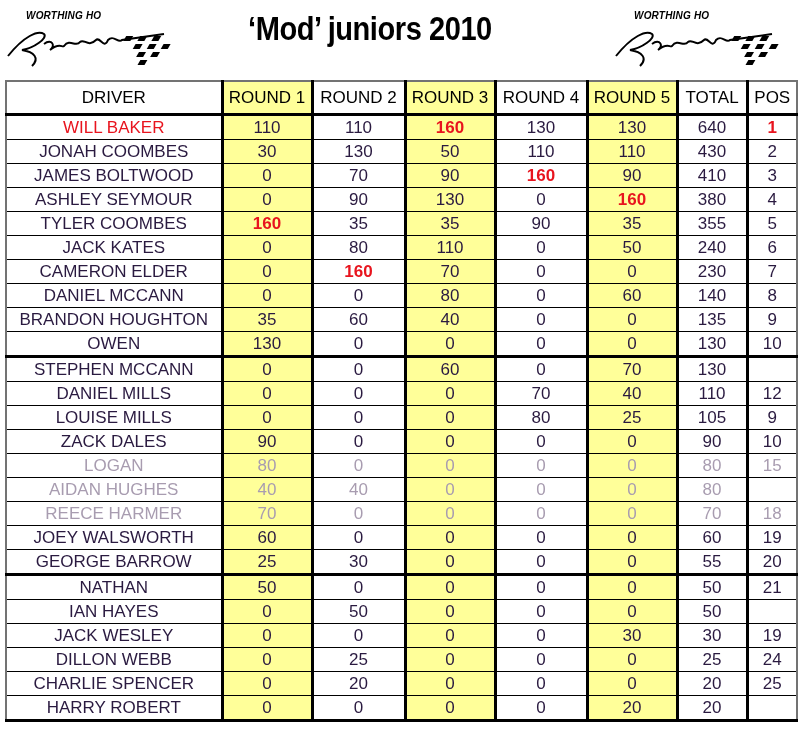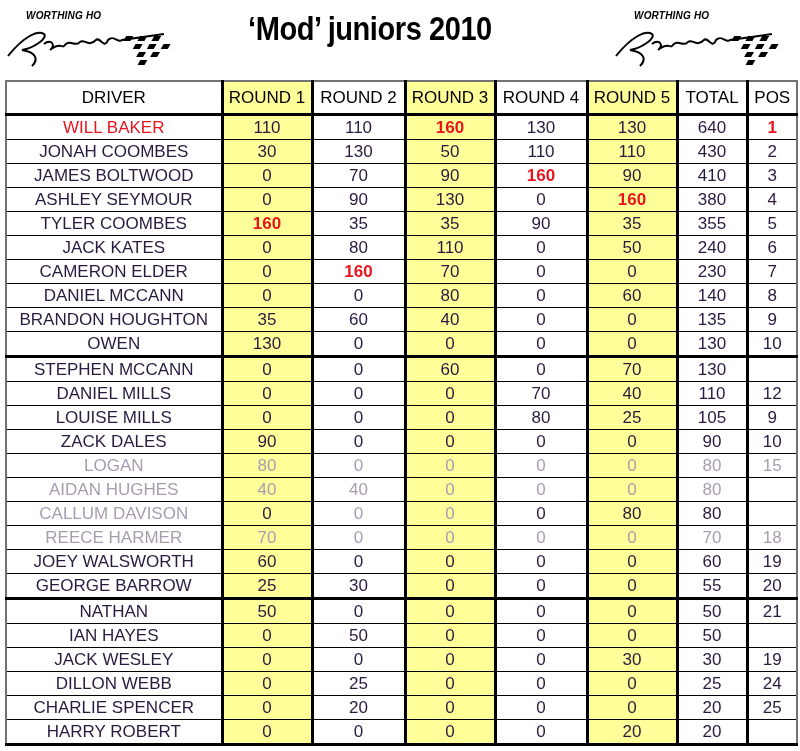--- a/index.html
+++ b/index.html
@@ -250,30 +250,20 @@
         <td class="vthick-r faded">AIDAN HUGHES</td>
         <td class="yellow vthick-r faded">40</td>
         <td class="faded">40</td>
         <td class="yellow vthick-l vthick-r faded">0</td>
         <td class="faded">0</td>
         <td class="yellow vthick-l vthick-r faded">0</td>
         <td class="vthick-r faded">80</td>
         <td class="faded"></td>
       </tr>
       <tr>
-        <td class="vthick-r faded">CALLUM DAVISON</td>
-        <td class="yellow vthick-r">0</td>
-        <td class="faded">0</td>
-        <td class="yellow vthick-l vthick-r faded">0</td>
-        <td class="">0</td>
-        <td class="yellow vthick-l vthick-r">80</td>
-        <td class="vthick-r">80</td>
-        <td class="faded"></td>
-      </tr>
-      <tr>
         <td class="vthick-r faded">REECE HARMER</td>
         <td class="yellow vthick-r faded">70</td>
         <td class="faded">0</td>
         <td class="yellow vthick-l vthick-r faded">0</td>
         <td class="faded">0</td>
         <td class="yellow vthick-l vthick-r faded">0</td>
         <td class="vthick-r faded">70</td>
         <td class="faded">18</td>
       </tr>
       <tr>

